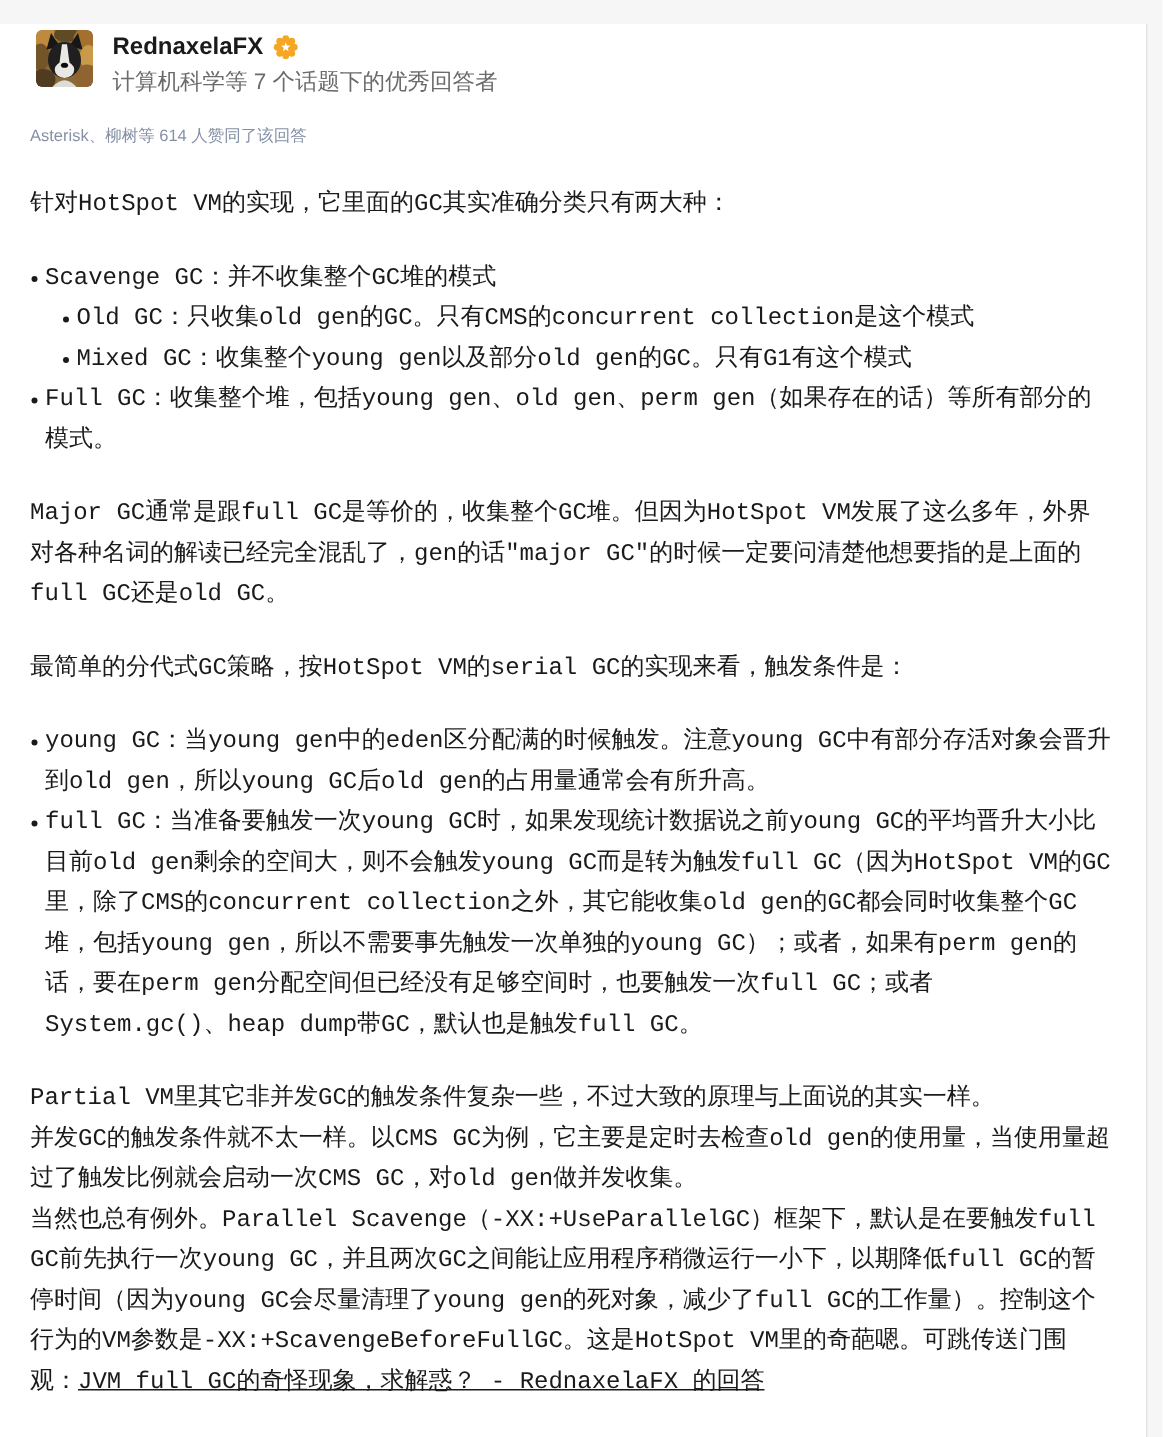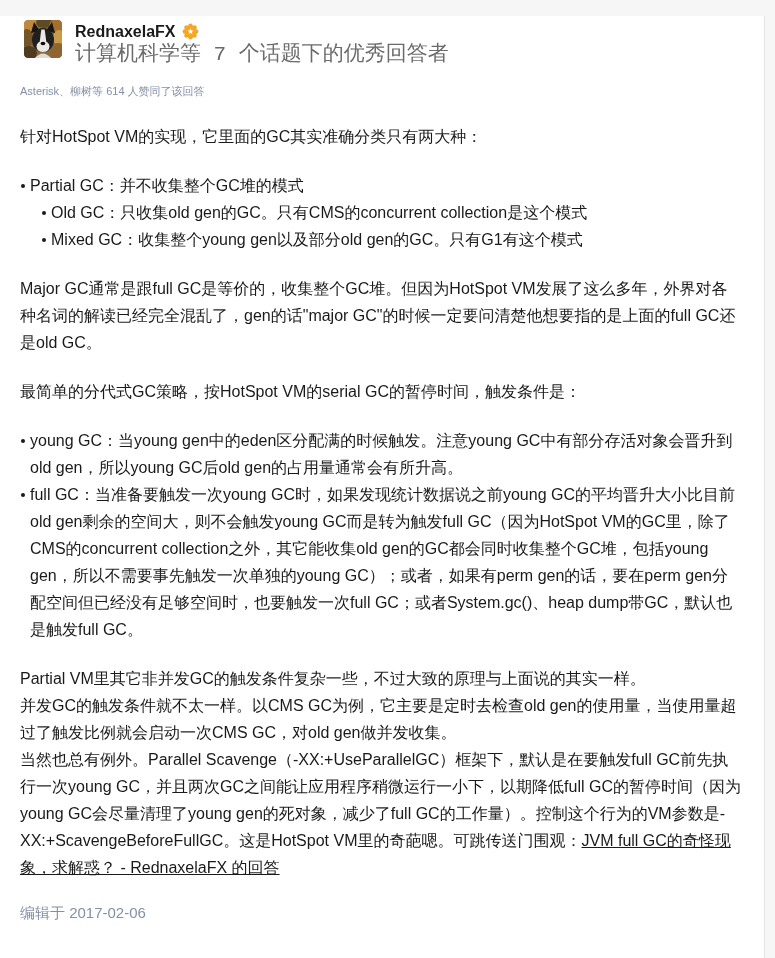--- a/index.html
+++ b/index.html
@@ -27,28 +27,28 @@
   .avatar{
     width:38px;height:38px;border-radius:4px;overflow:hidden;
     margin-left:4px;flex:0 0 38px;cursor:pointer;
   }
   .avatar svg{display:block;}
   .author-meta{margin-left:13px;min-width:0;}
   .author-name-row{display:flex;align-items:center;height:21px;margin-top:1px;}
   .author-name{font-size:16px;font-weight:600;color:#1a1a1a;line-height:20px;cursor:pointer;}
   .badge{width:17px;height:17px;margin-left:7px;display:inline-block;}
   .badge svg{display:block;}
-  .author-headline{font-size:21px;color:#6b6b6b;line-height:19px;margin-top:3px;font-family:Liberation Mono, monospace;}
+  .author-headline{font-size:15px;color:#6b6b6b;line-height:19px;margin-top:3px;}
   
   .vote-info{
     margin-top:17px;font-size:11px;line-height:20px;
     color:#8590a6;cursor:pointer;
   }
   
-  .answer-body{font-size:16px;line-height:27px;color:#1a1a1a;}
+  .answer-body{font-size:16px;line-height:27px;color:#1a1a1a;font-family:Liberation Mono, monospace;}
   .answer-body .blk{margin:22px 0;}
   .answer-body p{margin:0;}
   .answer-body p.first{margin-top:8px;}
   ul.gc-list{list-style:none;margin:22px 0;padding:0;}
   ul.gc-list li{position:relative;padding-left:10px;}
   ul.gc-list li::before{
     content:"";position:absolute;left:1px;top:11.5px;
     width:4px;height:4px;border-radius:50%;background:#1a1a1a;
   }
   ul.gc-list ul{list-style:none;margin:0 0 0 11px;padding:0;}
@@ -115,34 +115,35 @@
 
     <div class="vote-info">Asterisk、柳树等 614 人赞同了该回答</div>
 
     <div class="answer-body">
       <div class="blk">
           <p class="first">针对HotSpot VM的实现，它里面的GC其实准确分类只有两大种：</p>
         </div>
 
       <ul class="gc-list">
         <li>
-          <span>Partial GC：并不收集整个GC堆的模式</span>
+          <span>Scavenge GC：并不收集整个GC堆的模式</span>
           <ul>
             <li>Old GC：只收集old gen的GC。只有CMS的concurrent collection是这个模式</li>
             <li>Mixed GC：收集整个young gen以及部分old gen的GC。只有G1有这个模式</li>
           </ul>
         </li>
+        <li>Full GC：收集整个堆，包括young gen、old gen、perm gen（如果存在的话）等所有部分的模式。</li>
       </ul>
 
       <div class="blk">
           <p>Major GC通常是跟full GC是等价的，收集整个GC堆。但因为HotSpot VM发展了这么多年，外界对各种名词的解读已经完全混乱了，gen的话"major GC"的时候一定要问清楚他想要指的是上面的full GC还是old GC。</p>
         </div>
 
       <div class="blk">
-          <p>最简单的分代式GC策略，按HotSpot VM的serial GC的暂停时间，触发条件是：</p>
+          <p>最简单的分代式GC策略，按HotSpot VM的serial GC的实现来看，触发条件是：</p>
         </div>
 
       <ul class="gc-list">
         <li>young GC：当young gen中的eden区分配满的时候触发。注意young GC中有部分存活对象会晋升到old gen，所以young GC后old gen的占用量通常会有所升高。</li>
         <li>full GC：当准备要触发一次young GC时，如果发现统计数据说之前young GC的平均晋升大小比目前old gen剩余的空间大，则不会触发young GC而是转为触发full GC（因为HotSpot VM的GC里，除了CMS的concurrent collection之外，其它能收集old gen的GC都会同时收集整个GC堆，包括young gen，所以不需要事先触发一次单独的young GC）；或者，如果有perm gen的话，要在perm gen分配空间但已经没有足够空间时，也要触发一次full GC；或者System.gc()、heap dump带GC，默认也是触发full GC。</li>
       </ul>
 
       <div class="blk">
         <p>Partial VM里其它非并发GC的触发条件复杂一些，不过大致的原理与上面说的其实一样。</p>
         <p>并发GC的触发条件就不太一样。以CMS GC为例，它主要是定时去检查old gen的使用量，当使用量超过了触发比例就会启动一次CMS GC，对old gen做并发收集。</p>

